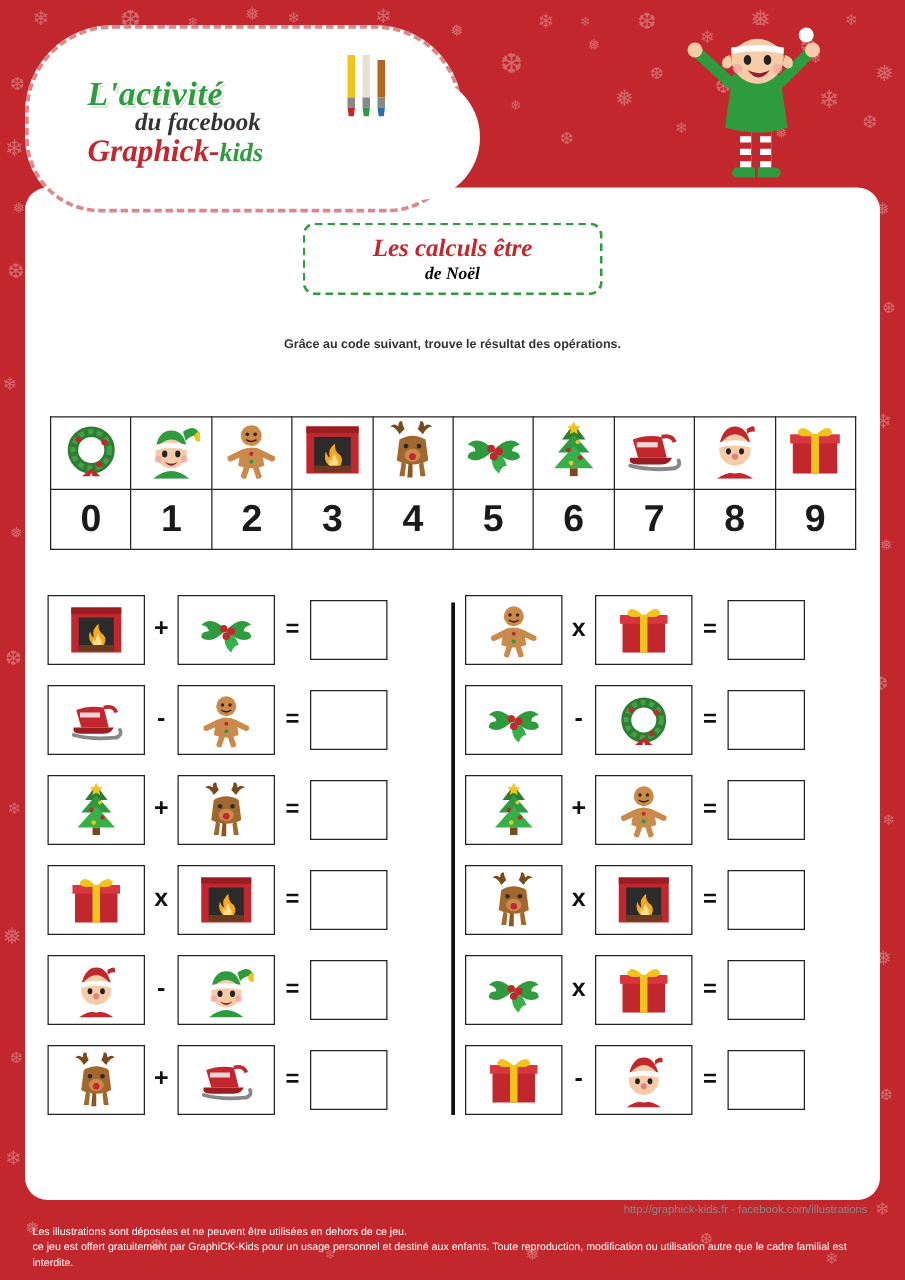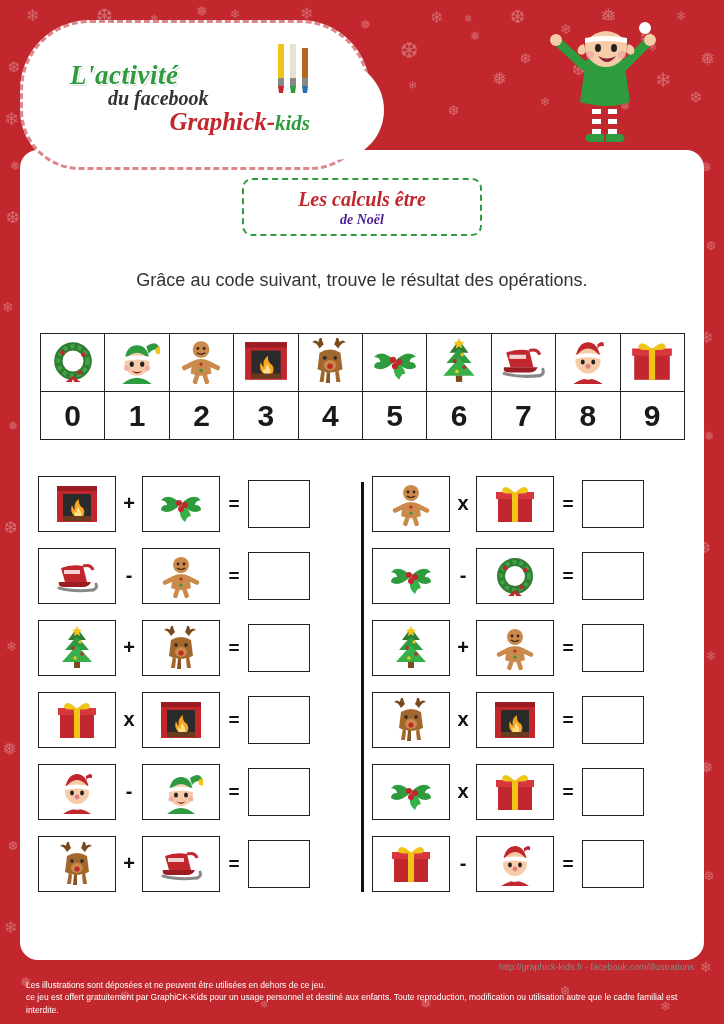--- a/index.html
+++ b/index.html
@@ -84,21 +84,20 @@
     margin-left: 38px;
   }
   .logo-l3 {
     font-family:"Liberation Serif", serif;
     font-style: italic;
     font-weight: bold;
     font-size: 25px;
     color:#c1272d;
     margin-top:-2px;
     text-shadow: 1px 1px 0 #fff;
-    text-align: right;
   }
   .logo-l3 .kid { color:#2e9c3e; font-size:21px; }
   .brush {
     position:absolute; right:-4px; top:-18px;
     width: 40px; height: 52px;
   }
 
   
   .elf { position:absolute; right: 60px; top: 8px; width: 120px; height: 140px; }
 
@@ -114,33 +113,34 @@
     padding-top: 8px;
   }
   .title-main {
     color:#c1272d;
     font-family:"Liberation Serif", serif;
     font-style: italic;
     font-weight: bold;
     font-size: 20px;
   }
   .title-sub {
-    color:#4c1d95;
+    color:#000000;
     font-family:"Liberation Serif", serif;
     font-style: italic;
     font-weight: bold;
     font-size: 14px;
     margin-top: 1px;
   }
   .instruction {
     position:absolute;
     left: 0; right:0; top: 270px;
     text-align:center;
-    font-size: 18px;
+    font-size: 10px;
     color:#333;
+    font-weight:bold;
   }
 
   
   .key-table {
     position:absolute;
     left: 40px; top: 333px;
     width: 644px;
     border-collapse: collapse;
     table-layout: fixed;
   }

